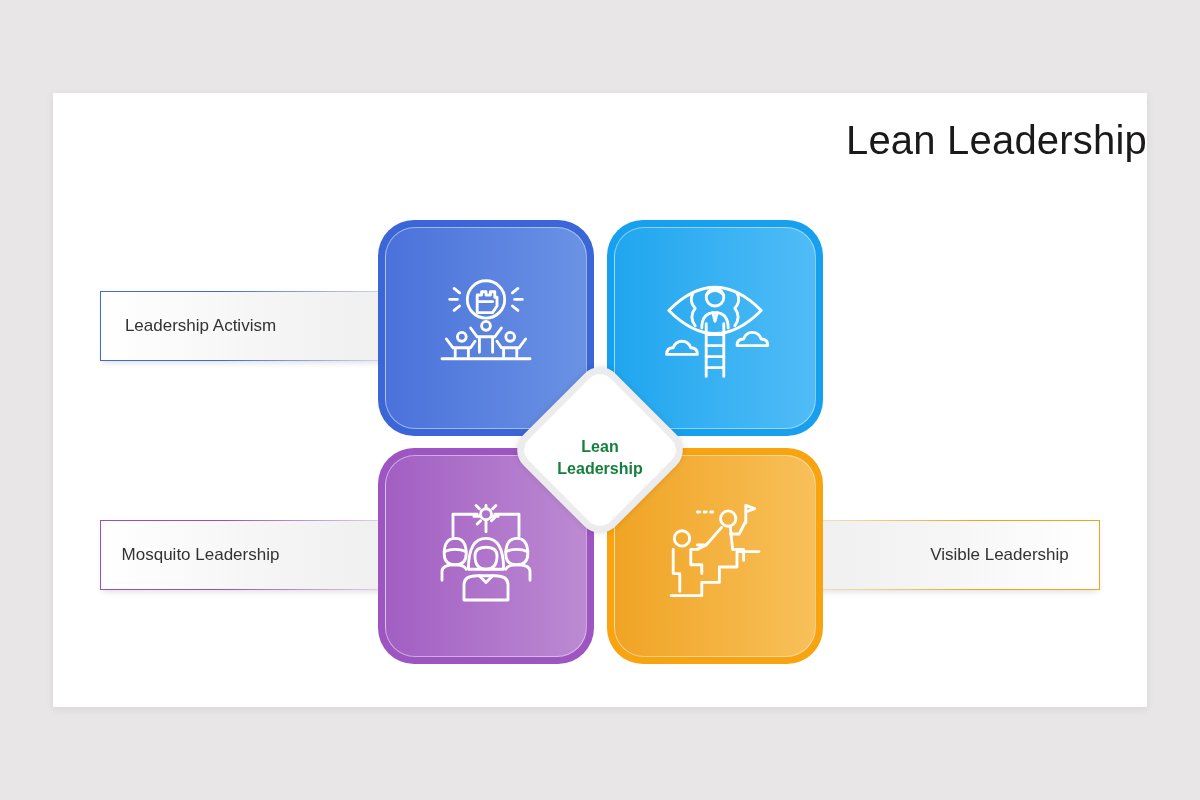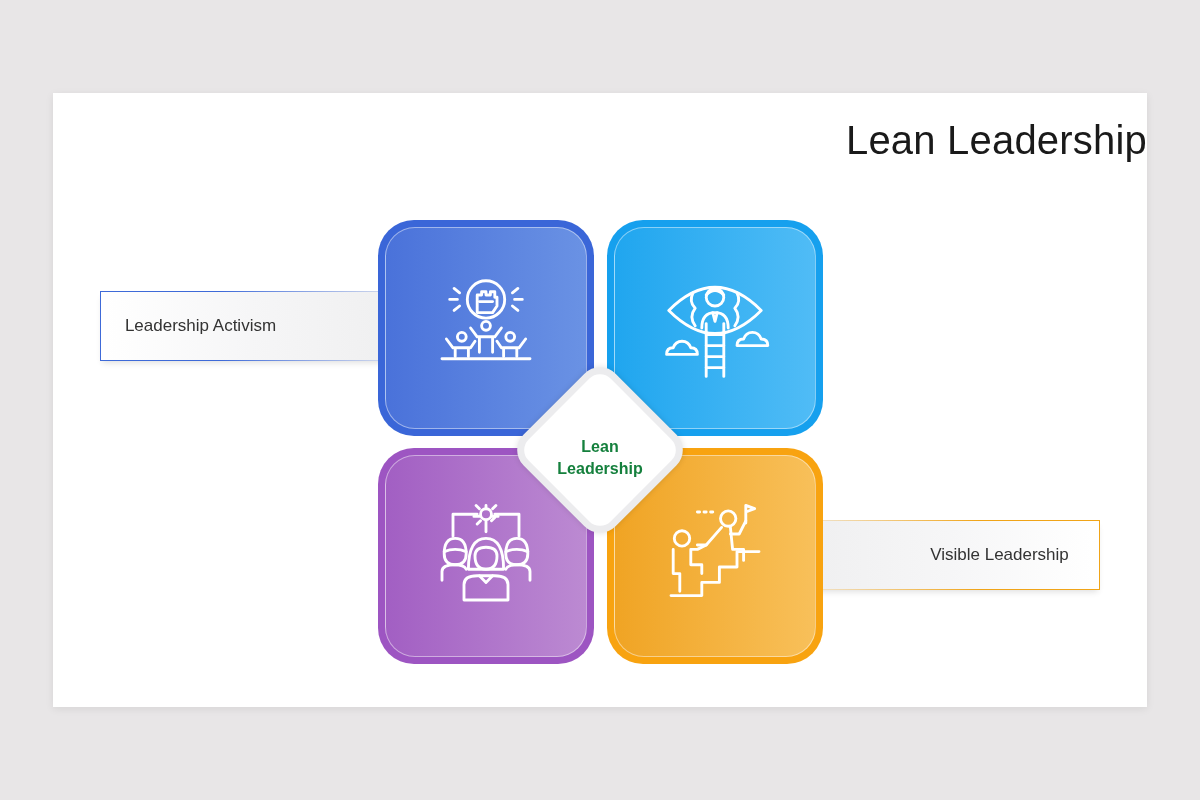--- a/index.html
+++ b/index.html
@@ -85,20 +85,23 @@
 </style>
 </head>
 <body>
 
 <div class="slide">
   <div class="title">Lean Leadership</div>
 
   <div class="label-box left lb-tl">
     <span>Leadership Activism</span>
   </div>
+  <div class="label-box left lb-bl">
+    <span>Mosquito Leadership</span>
+  </div>
   <div class="label-box right lb-br">
     <span>Visible Leadership</span>
   </div>
 
   <div class="card c-blue">
     <div class="card-inner">
       <svg viewBox="0 0 100 100" fill="none" stroke="#fff" stroke-width="2.6" stroke-linecap="round" stroke-linejoin="round">
         <circle cx="50" cy="24" r="17"></circle>
         <path d="M42 36 V20 h4 v-3 h4 v3 h4 v-3 h4 v5 h2 v8 l-4 6 z"></path>
         <path d="M44 26 h12"></path>

